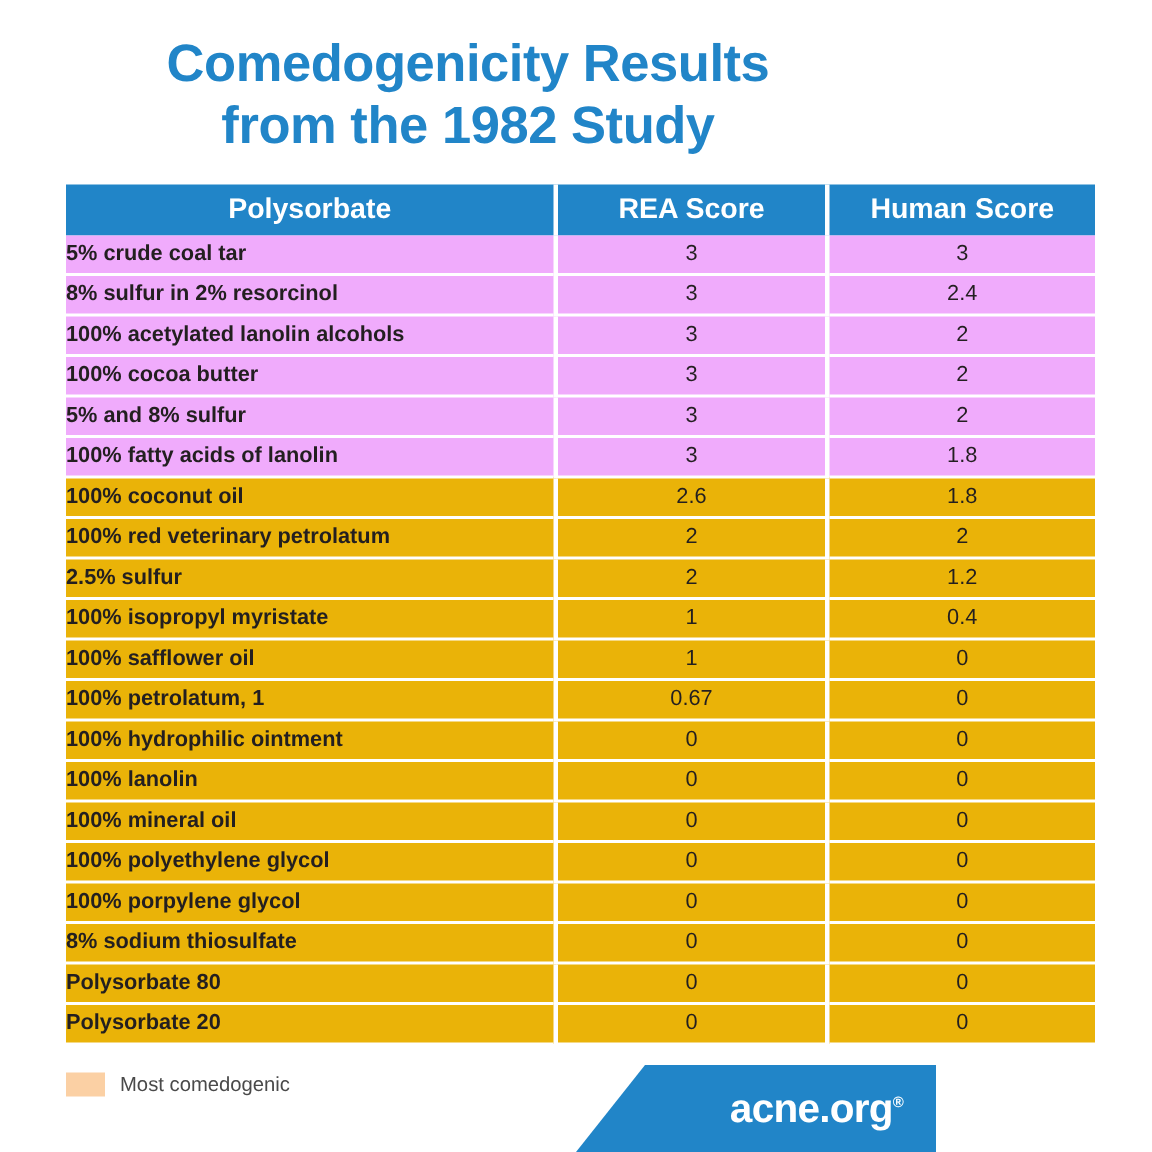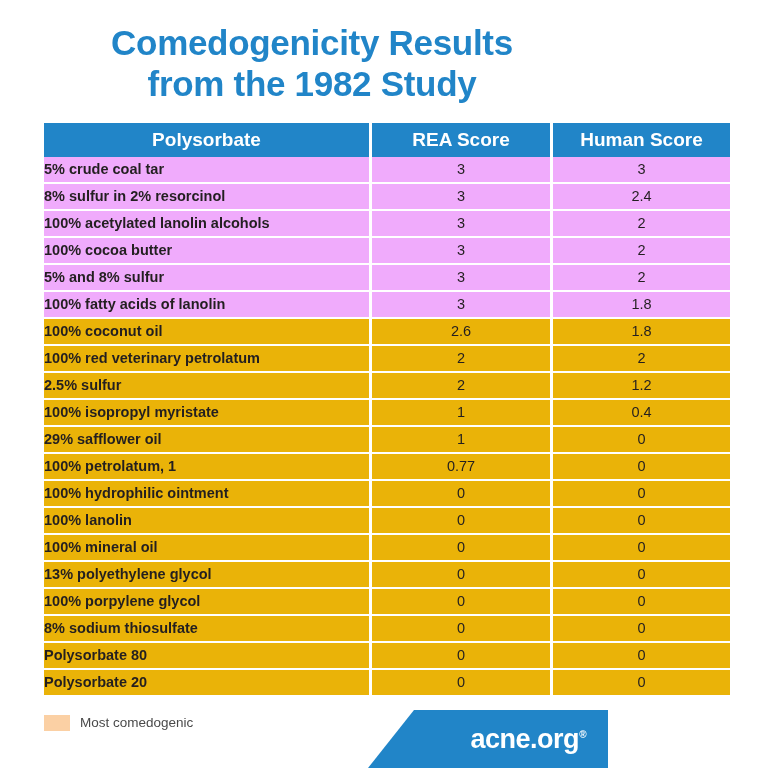--- a/index.html
+++ b/index.html
@@ -105,21 +105,21 @@
     background: #fbd0a4;
     display: inline-block;
   }
   .legend-label {
     font-size: 13.5px;
     color: #4a4a4a;
   }
 
   .footer-brand {
     position: absolute;
-    right: 16px;
+    right: 0;
     bottom: 0;
     width: 240px;
     height: 58px;
     background: #2185c8;
     color: #ffffff;
     display: flex;
     align-items: center;
     justify-content: flex-end;
     padding-right: 22px;
     box-sizing: border-box;
@@ -200,46 +200,46 @@
             <td class="ingredient">2.5% sulfur</td>
             <td class="score">2</td>
             <td class="score">1.2</td>
           </tr>
           <tr class="plain">
             <td class="ingredient">100% isopropyl myristate</td>
             <td class="score">1</td>
             <td class="score">0.4</td>
           </tr>
           <tr class="plain">
-            <td class="ingredient">29% safflower oil</td>
+            <td class="ingredient">100% safflower oil</td>
             <td class="score">1</td>
             <td class="score">0</td>
           </tr>
           <tr class="plain">
             <td class="ingredient">100% petrolatum, 1</td>
-            <td class="score">0.77</td>
+            <td class="score">0.67</td>
             <td class="score">0</td>
           </tr>
           <tr class="plain">
             <td class="ingredient">100% hydrophilic ointment</td>
             <td class="score">0</td>
             <td class="score">0</td>
           </tr>
           <tr class="plain">
             <td class="ingredient">100% lanolin</td>
             <td class="score">0</td>
             <td class="score">0</td>
           </tr>
           <tr class="plain">
             <td class="ingredient">100% mineral oil</td>
             <td class="score">0</td>
             <td class="score">0</td>
           </tr>
           <tr class="plain">
-            <td class="ingredient">13% polyethylene glycol</td>
+            <td class="ingredient">100% polyethylene glycol</td>
             <td class="score">0</td>
             <td class="score">0</td>
           </tr>
           <tr class="plain">
             <td class="ingredient">100% porpylene glycol</td>
             <td class="score">0</td>
             <td class="score">0</td>
           </tr>
           <tr class="plain">
             <td class="ingredient">8% sodium thiosulfate</td>

